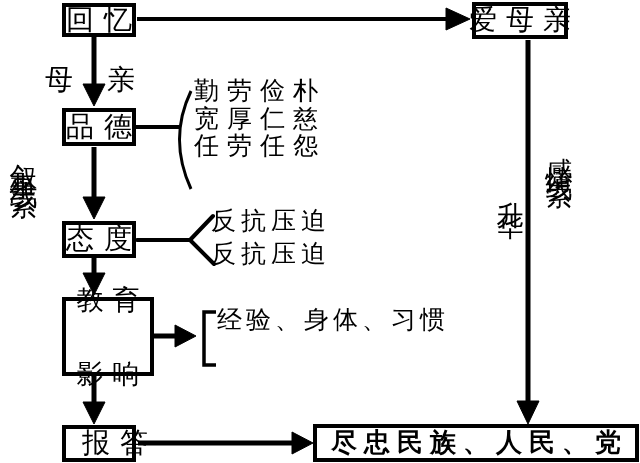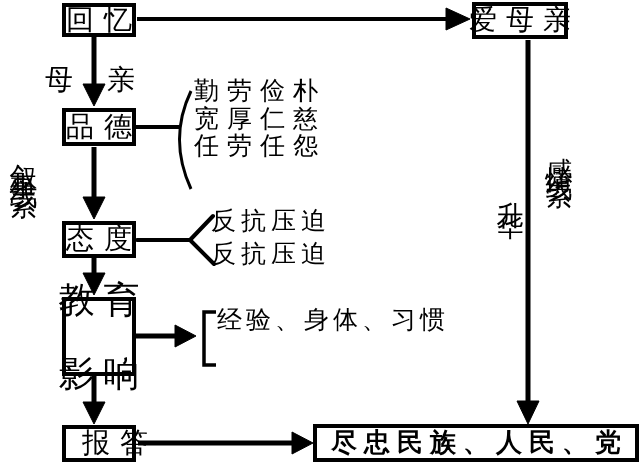--- a/index.html
+++ b/index.html
@@ -18,21 +18,21 @@
   .lbl{position:absolute;white-space:nowrap;}
   .vert{writing-mode:vertical-rl;text-orientation:upright;}
   .itemcol{position:absolute;}
   .itemcol div{white-space:nowrap;text-align:center;}
   
   #b-recall   {left:62px; top:3px;  width:74px; height:34px;}
   #b-love     {left:472px;top:2px;  width:96px;height:37px;}
   #b-love span{letter-spacing:9px;margin-right:-9px;}
   #b-virtue   {left:62px; top:108px;width:74px; height:38px;}
   #b-attitude {left:62px; top:221px;width:74px; height:37px;}
-  #b-education{left:62px; top:297px;width:74px; height:79px;font-size:36px;line-height:34px;gap:40px;}
+  #b-education{left:62px; top:297px;width:92px; height:79px;font-size:27px;line-height:34px;gap:40px;}
   #b-education span{letter-spacing:9px;margin-right:-9px;}
   #b-repay    {left:62px; top:425px;width:74px; height:37px;padding-left:32px;}
   #b-loyalty  {left:313px;top:424px;width:326px;height:38px;border-width:4px;font-size:26px;}
   #b-loyalty span{letter-spacing:7px;margin-right:-7px;font-weight:bold;}
   
   #l-mother   {left:45px; top:48px; font-size:28px;letter-spacing:34px;margin-top:13px;}
   #l-narrative{left:4px;  top:141px;font-size:28px;letter-spacing:9px;}
   #l-sublimation{left:492px;top:180px;font-size:27px;letter-spacing:12px;}
   #l-emotion  {left:541px;top:136px;font-size:27px;letter-spacing:8px;}
   

